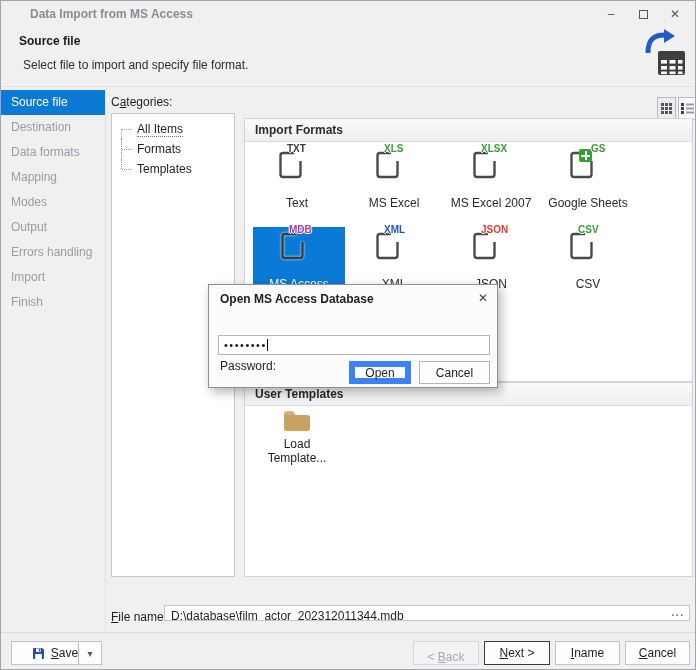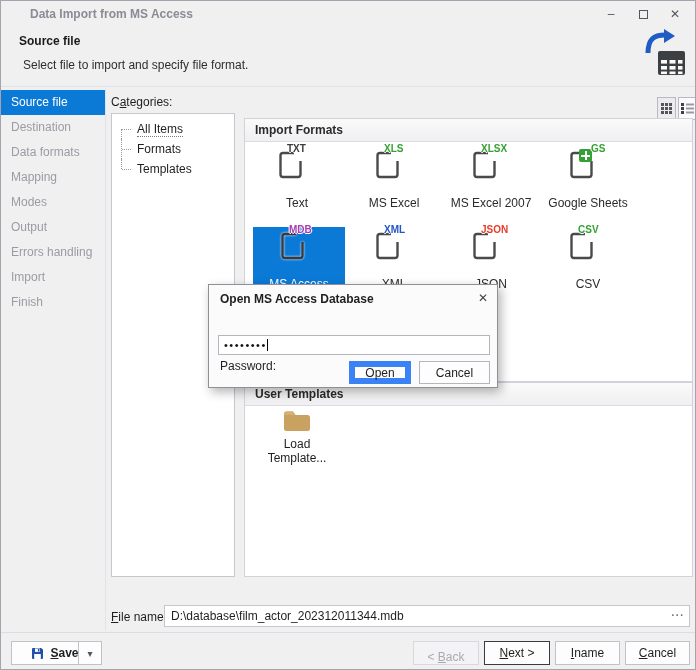--- a/index.html
+++ b/index.html
@@ -56,29 +56,29 @@
   .tile.selected .tlabel { color:#fff; }
   .gs-grid { position:absolute; left:15px; top:3px; width:13px; height:13px; background:#34a134; border-radius:2px; }
   .gs-grid::before { content:""; position:absolute; left:2px; right:2px; top:6px; height:1.5px; background:#fff; }
   .gs-grid::after  { content:""; position:absolute; top:2px; bottom:2px; left:6px; width:1.5px; background:#fff; }
   .tmpl-tile { position:absolute; left:6px; top:24px; width:92px; display:flex; flex-direction:column; align-items:center; }
   .tmpl-tile .tlabel { margin-top:4px; text-align:center; line-height:14px; }
   
   .status-box { position:absolute; left:107px; top:581px; width:582px; height:19px; background:#fff;
     border:1px solid #c6c6ce; line-height:17px; padding-left:6px; }
   .file-label { position:absolute; left:110px; top:609px; }
-  .file-field { position:absolute; left:163px; top:604px; width:526px; height:22px; background:#fff;
+  .file-field { position:absolute; left:163px; top:604px; width:526px; height:16px; background:#fff;
     border:1px solid #c6c6ce; line-height:20px; padding:0 22px 0 6px; white-space:nowrap; overflow:hidden; }
   .browse-btn { position:absolute; right:2px; top:1px; width:18px; height:18px; color:#6a6a72;
     display:flex; align-items:center; justify-content:center; letter-spacing:1px; font-weight:bold; font-size:10px; }
   
   .footer { position:absolute; left:0; right:0; bottom:0; height:37px; border-top:1px solid #dcdce2; background:#f0f0f0; }
   .btn { position:absolute; top:8px; height:24px; background:#fdfdfe; border:1px solid #c1c1c9;
     display:flex; align-items:center; justify-content:center; font-size:12px; color:#1f1f1f; }
-  .btn.save { left:10px; width:88px; gap:6px;font-weight:bold; }
+  .btn.save { left:10px; width:88px; gap:6px; }
   .btn.save-arrow { left:77px; width:24px; color:#55555c; font-size:10px; }
   .btn.back { left:412px; width:66px; color:#a9a9b0; background:#f3f3f5; border-color:#d8d8de;align-items:flex-end; }
   .btn.next { left:483px; width:66px; border:1px solid #3a3a44; }
   .btn.import { left:554px; width:65px; }
   .btn.cancel { left:624px; width:65px; }
   
   .modal { position:absolute; left:207px; top:283px; width:290px; height:104px; background:#fbfbfc;
     border:1px solid #8f8f98; box-shadow:3px 4px 10px rgba(0,0,0,0.30); }
   .modal-title { position:absolute; left:11px; top:7px; font-weight:bold; }
   .modal-close { position:absolute; right:9px; top:6px; color:#44444a; font-size:12px; }

